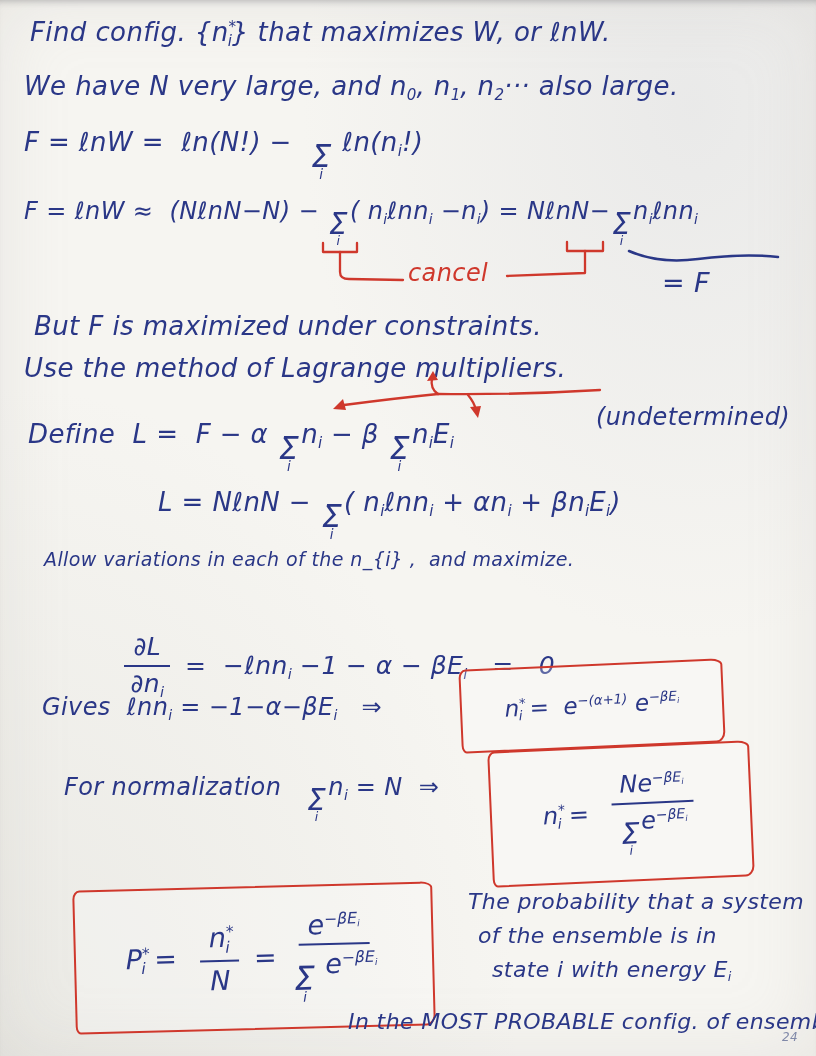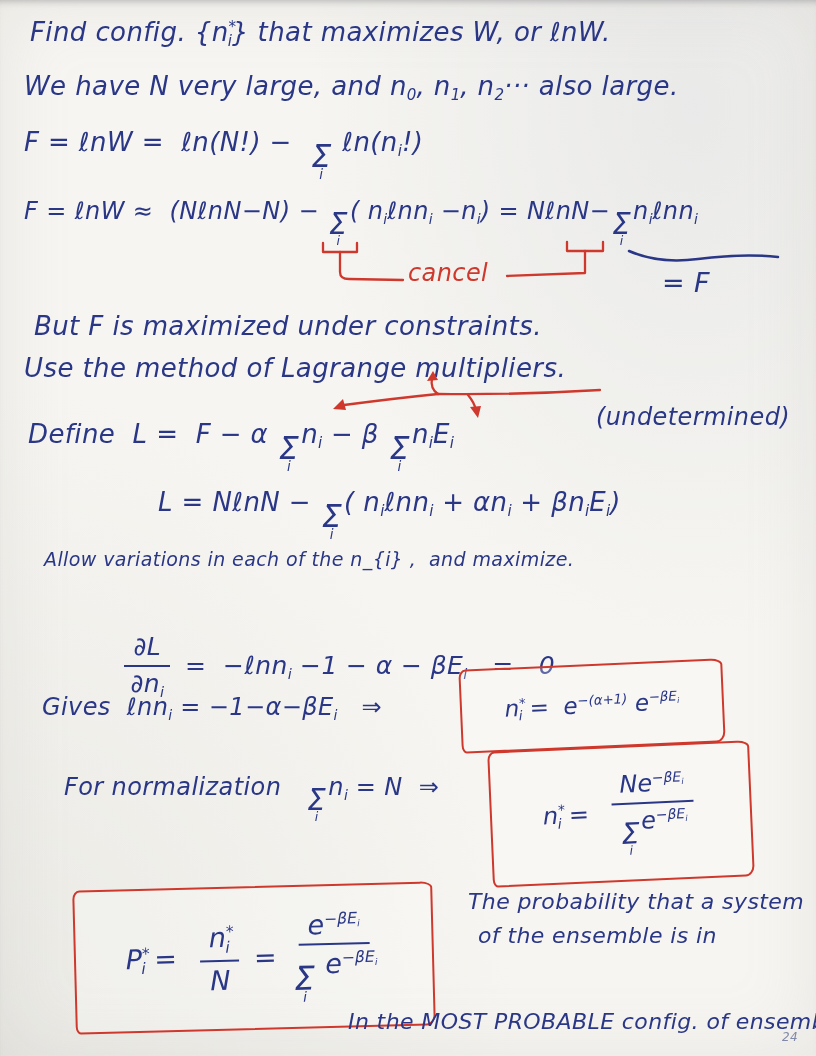--- a/index.html
+++ b/index.html
@@ -138,18 +138,19 @@
       <span>=</span>
       <span class="frac">
         <span class="num">e<sup>−βE<sub>i</sub></sup></span>
         <span class="den"><span class="sum"><span class="sig">Σ</span><span class="lim">i</span></span> e<sup>−βE<sub>i</sub></sup></span>
       </span>
     </span>
   </div>
 
   <div class="line" style="left:478px; top:922px; font-size:22px;">of the ensemble is in</div>
   <div class="line" style="left:468px; top:888px; font-size:22px;">The probability that a system</div>
+  <div class="line" style="left:492px; top:956px; font-size:22px;">state i with energy E<sub>i</sub></div>
 
   <div class="line" style="left:348px; top:1008px; font-size:22px;">In the MOST PROBABLE config. of ensemble. ·</div>
 
   <div class="line pencil" style="left:782px; top:1030px; font-size:12px;font-style:italic;">24</div>
 
 </div>
 
 </body></html>

